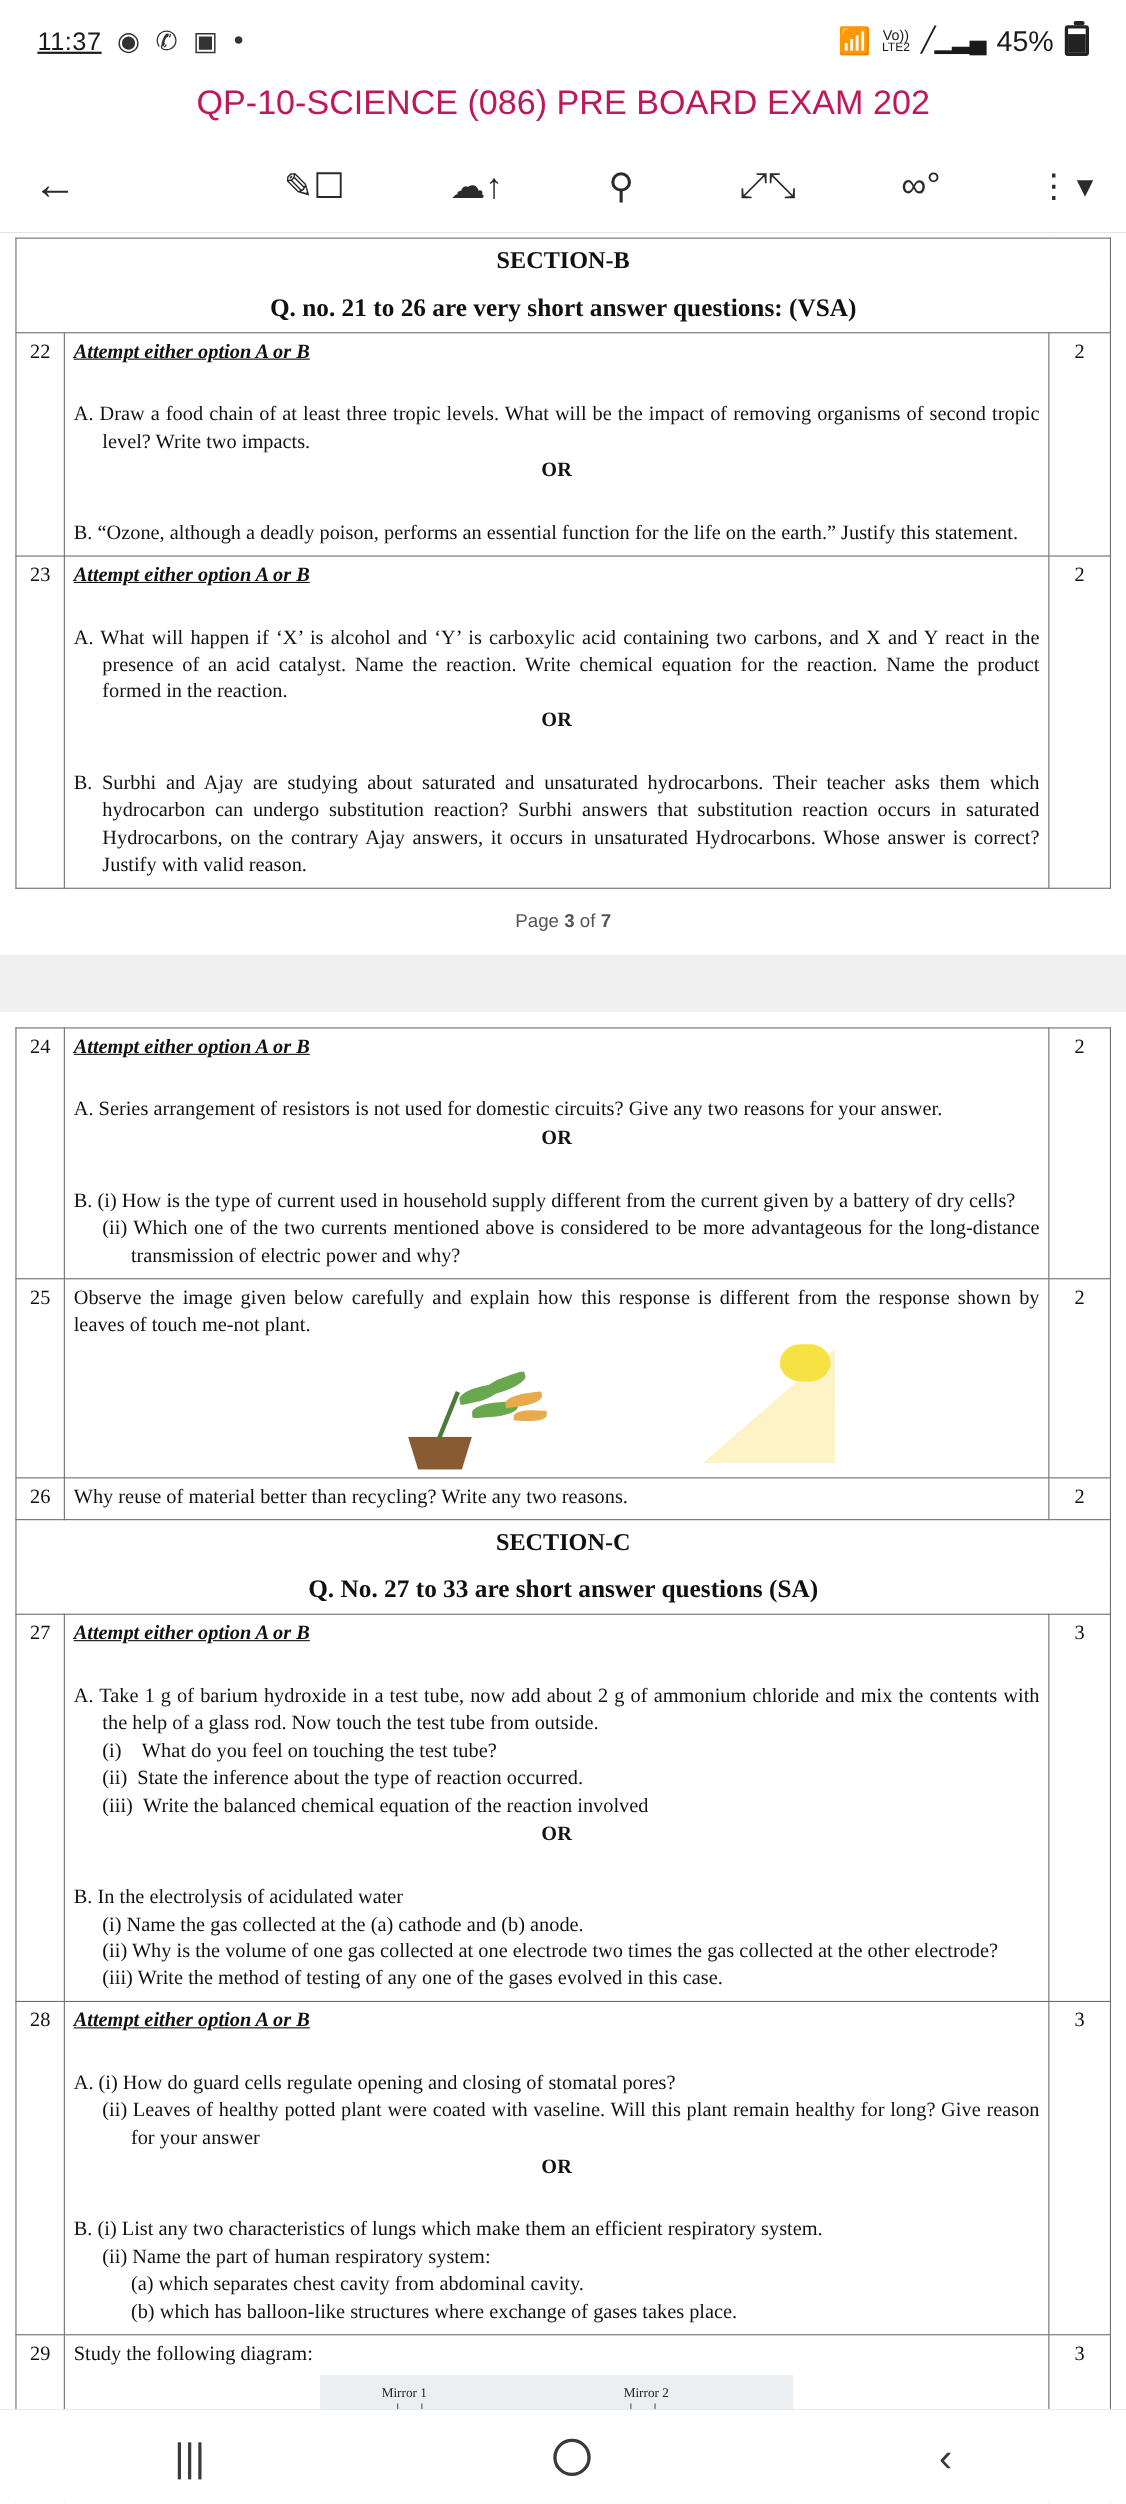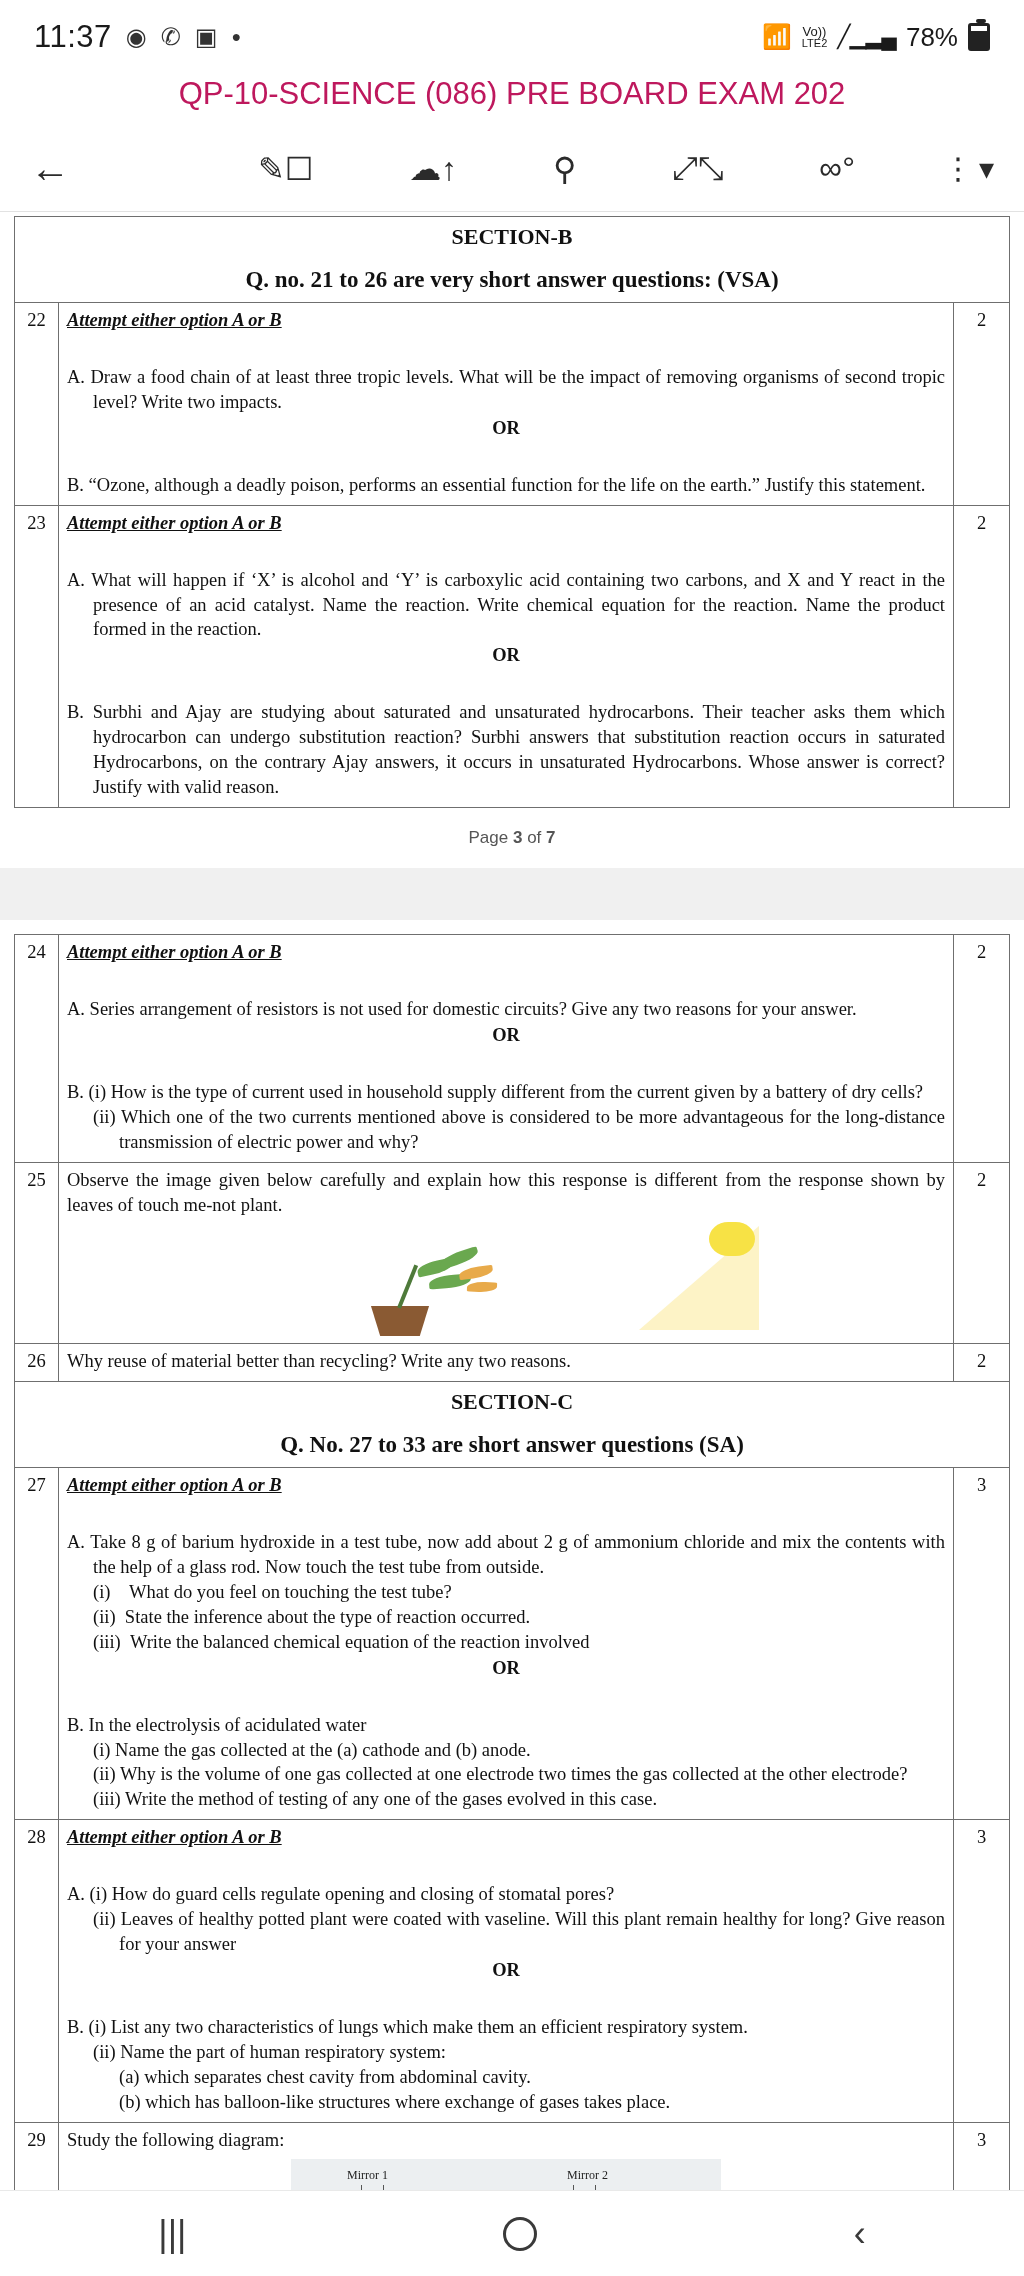--- a/index.html
+++ b/index.html
@@ -11,21 +11,21 @@
     color:#111;
     overflow:hidden;
   }
   .statusbar {
     height:74px;
     display:flex; align-items:center; justify-content:space-between;
     padding:0 34px;
     font-size:30px; color:#1a1a1a;
   }
   .sb-left { display:flex; align-items:center; gap:14px; }
-  .sb-time { font-size:31px; letter-spacing:0.5px; }
+  .sb-time { font-size:23px; letter-spacing:0.5px;text-decoration:underline; }
   .sb-ic { font-size:24px; color:#333; display:inline-flex; align-items:center; }
   .sb-right { display:flex; align-items:center; gap:10px; font-size:26px; }
   .sb-lte { font-size:13px; line-height:1.0; text-align:center; border:0; }
   .sb-lte small { display:block; font-size:11px; }
   .bars { letter-spacing:-1px; font-size:22px; }
   .batt {
     display:inline-block; width:22px; height:28px; border:3px solid #222; border-radius:3px;
     position:relative; background:linear-gradient(#222,#222) bottom/100% 78% no-repeat;
   }
   .batt:after { content:""; position:absolute; top:-7px; left:5px; width:10px; height:4px; background:#222; border-radius:2px; }
@@ -121,21 +121,21 @@
     <span class="sb-ic">▣</span>
     <span class="sb-ic" style="font-size:16px;">●</span>
   </div>
   <div class="sb-right">
     <span class="sb-ic">📶</span>
     <span class="sb-lte">
       <span>Vo))</span>
       <small>LTE2</small>
     </span>
     <span class="bars">╱▁▂▄</span>
-    <span>78%</span>
+    <span>45%</span>
     <span class="batt"></span>
   </div>
 </div>
 
 <div class="doctitle">QP-10-SCIENCE (086) PRE BOARD EXAM 202</div>
 
 <div class="toolbar">
   <div class="tb-back">←</div>
   <div class="tb-icons">
     <span class="tb-ic">✎☐</span>
@@ -226,21 +226,21 @@
     <tr>
       <td colspan="3" class="sechead">SECTION-C</td>
     </tr>
     <tr>
       <td colspan="3" class="secsub">Q. No. 27 to 33 are short answer questions (SA)</td>
     </tr>
     <tr>
       <td class="num">27</td>
       <td class="body">
         <p class="att">Attempt either option A or B</p>
-        <p class="hang justify">A. Take 8 g of barium hydroxide in a test tube, now add about 2 g of ammonium chloride and mix the contents with the help of a glass rod. Now touch the test tube from outside.</p>
+        <p class="hang justify">A. Take 1 g of barium hydroxide in a test tube, now add about 2 g of ammonium chloride and mix the contents with the help of a glass rod. Now touch the test tube from outside.</p>
         <p class="ind">(i) What do you feel on touching the test tube?</p>
         <p class="ind">(ii) State the inference about the type of reaction occurred.</p>
         <p class="ind">(iii) Write the balanced chemical equation of the reaction involved</p>
         <p class="or">OR</p>
         <p class="hang">B. In the electrolysis of acidulated water</p>
         <p class="ind">(i) Name the gas collected at the (a) cathode and (b) anode.</p>
         <p class="ind justify">(ii) Why is the volume of one gas collected at one electrode two times the gas collected at the other electrode?</p>
         <p class="ind">(iii) Write the method of testing of any one of the gases evolved in this case.</p>
       </td>
       <td class="mk">3</td>

